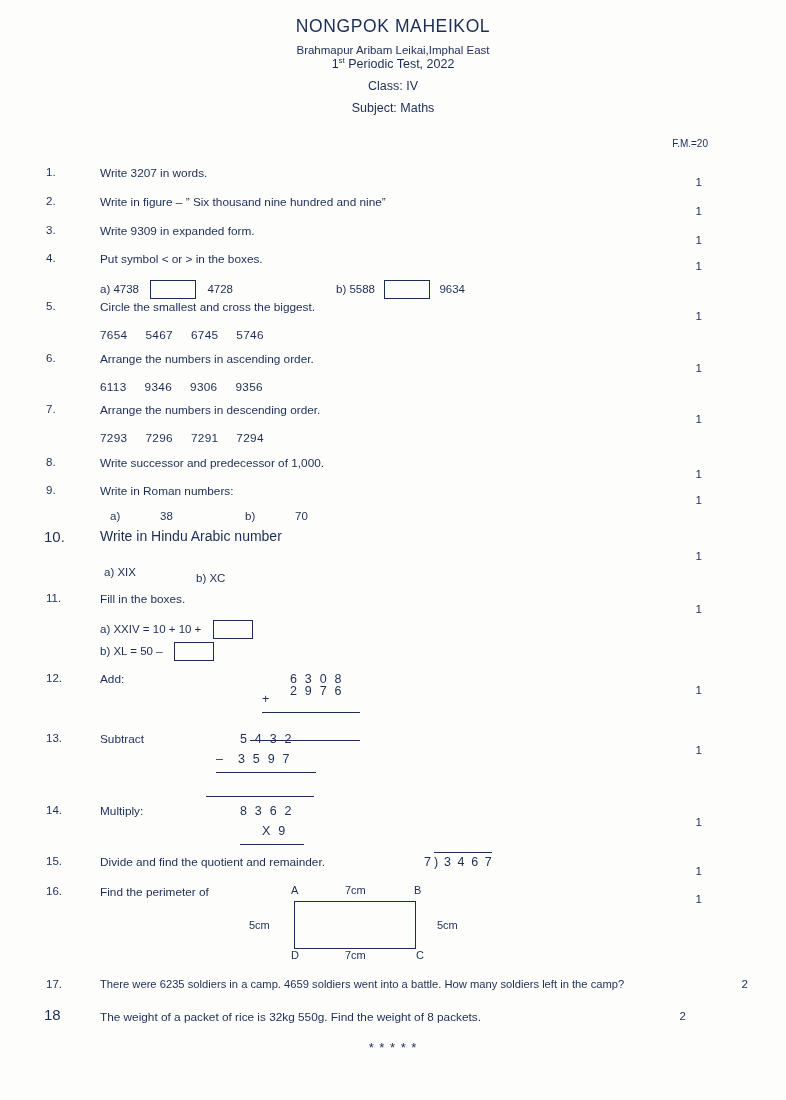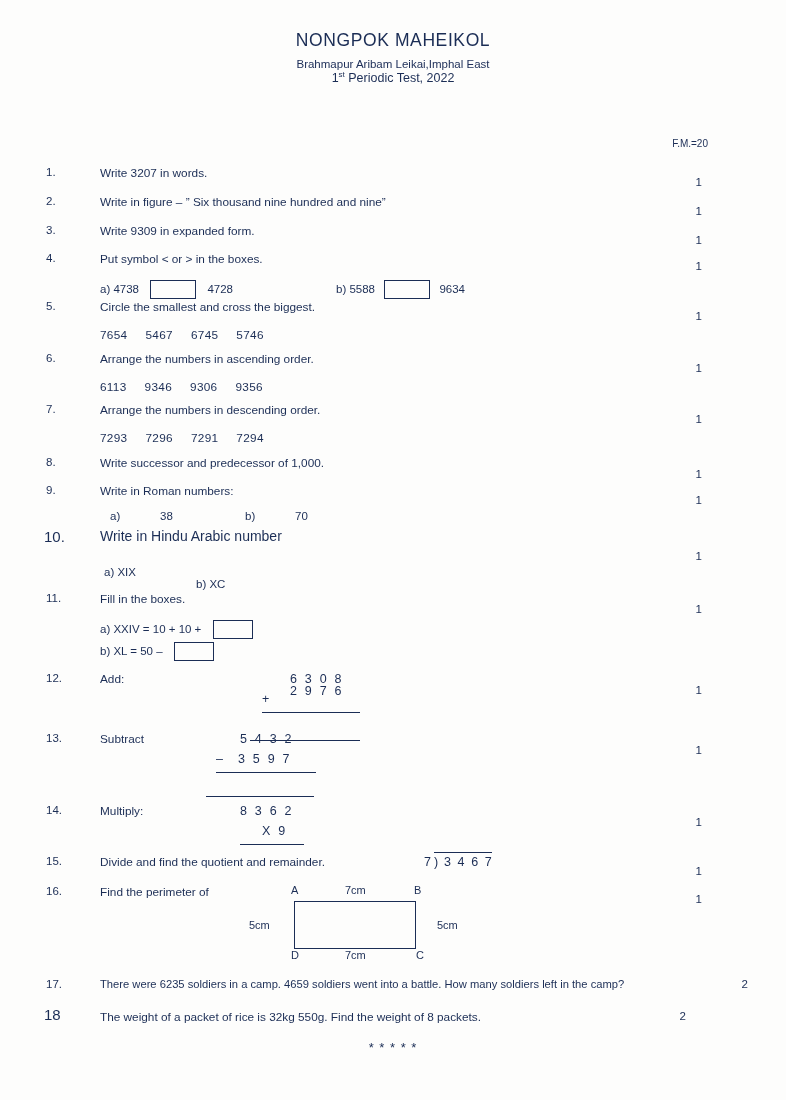--- a/index.html
+++ b/index.html
@@ -16,21 +16,21 @@
     overflow: hidden;
   }
   .page {
     position: absolute;
     inset: 0;
     background: #fdfdfc;
   }
   
   .header {
     text-align: center;
-    padding-top: 30px;
+    padding-top: 16px;
   }
   .school-name {
     font-size: 17.5px;
     letter-spacing: 0.6px;
     color: #1b2d55;
     font-weight: 400;
   }
   .school-address {
     font-size: 11.5px;
     margin-top: 7px;
@@ -175,20 +175,22 @@
 </style>
 </head>
 <body>
 
 <div class="page">
 
   <div class="header">
     <div class="school-name">NONGPOK MAHEIKOL</div>
     <div class="school-address">Brahmapur Aribam Leikai,Imphal East</div>
     <div class="test-line"><span>1</span><sup>st</sup><span> Periodic Test, 2022</span></div>
+    <div class="class-line">Class: IV</div>
+    <div class="subject-line">Subject: Maths</div>
   </div>
   <div class="fm">F.M.=20</div>
 
   <div class="qwrap">
 
     <div class="q" style="top:6px;">
       <div class="num">1.</div>
       <div class="txt">Write 3207 in words.</div>
       <div class="mark" style="top:10px;">1</div>
     </div>
@@ -262,21 +264,21 @@
       <div class="sub" style="left:160px; top:26px;">38</div>
       <div class="sub" style="left:245px; top:26px;">b)</div>
       <div class="sub" style="left:295px; top:26px;">70</div>
     </div>
 
     <div class="q" style="top:368px;">
       <div class="num big">10.</div>
       <div class="txt big">Write in Hindu Arabic number</div>
       <div class="mark" style="top:22px;">1</div>
       <div class="sub" style="left:104px; top:38px;">a) XIX</div>
-      <div class="sub" style="left:196px; top:50px;">b) XC</div>
+      <div class="sub" style="left:196px; top:44px;">b) XC</div>
     </div>
 
     <div class="q" style="top:432px;">
       <div class="num">11.</div>
       <div class="txt">Fill in the boxes.</div>
       <div class="mark" style="top:11px;">1</div>
       <div class="sub" style="left:100px; top:28px;text-align:right;">
         <span>a) XXIV = 10 + 10 +</span>
         <span class="box" style="width:38px;height:17px;margin-left:8px;"></span>
       </div>

